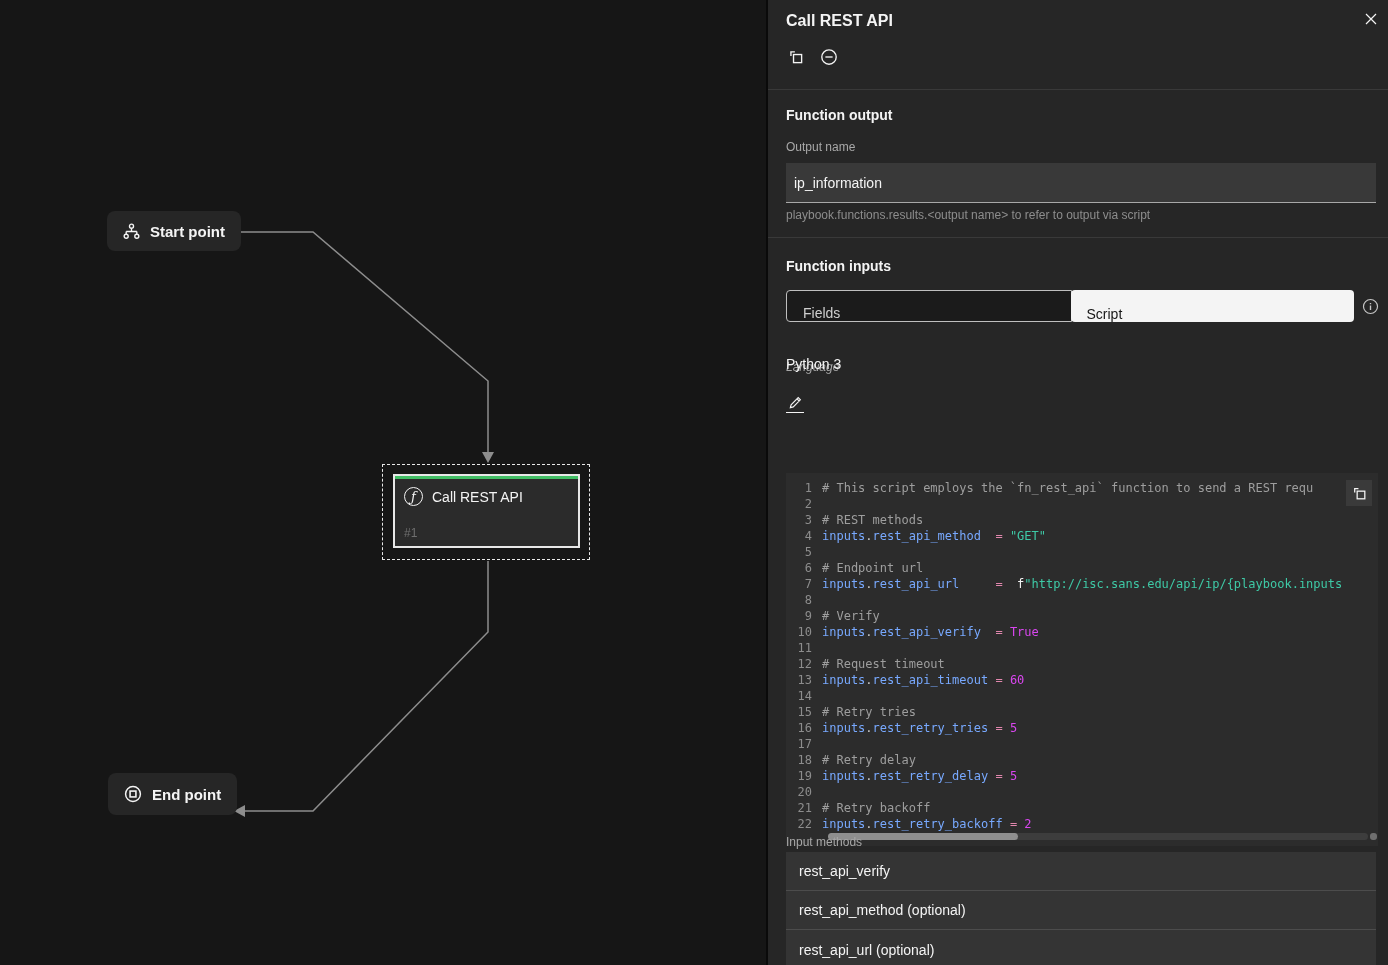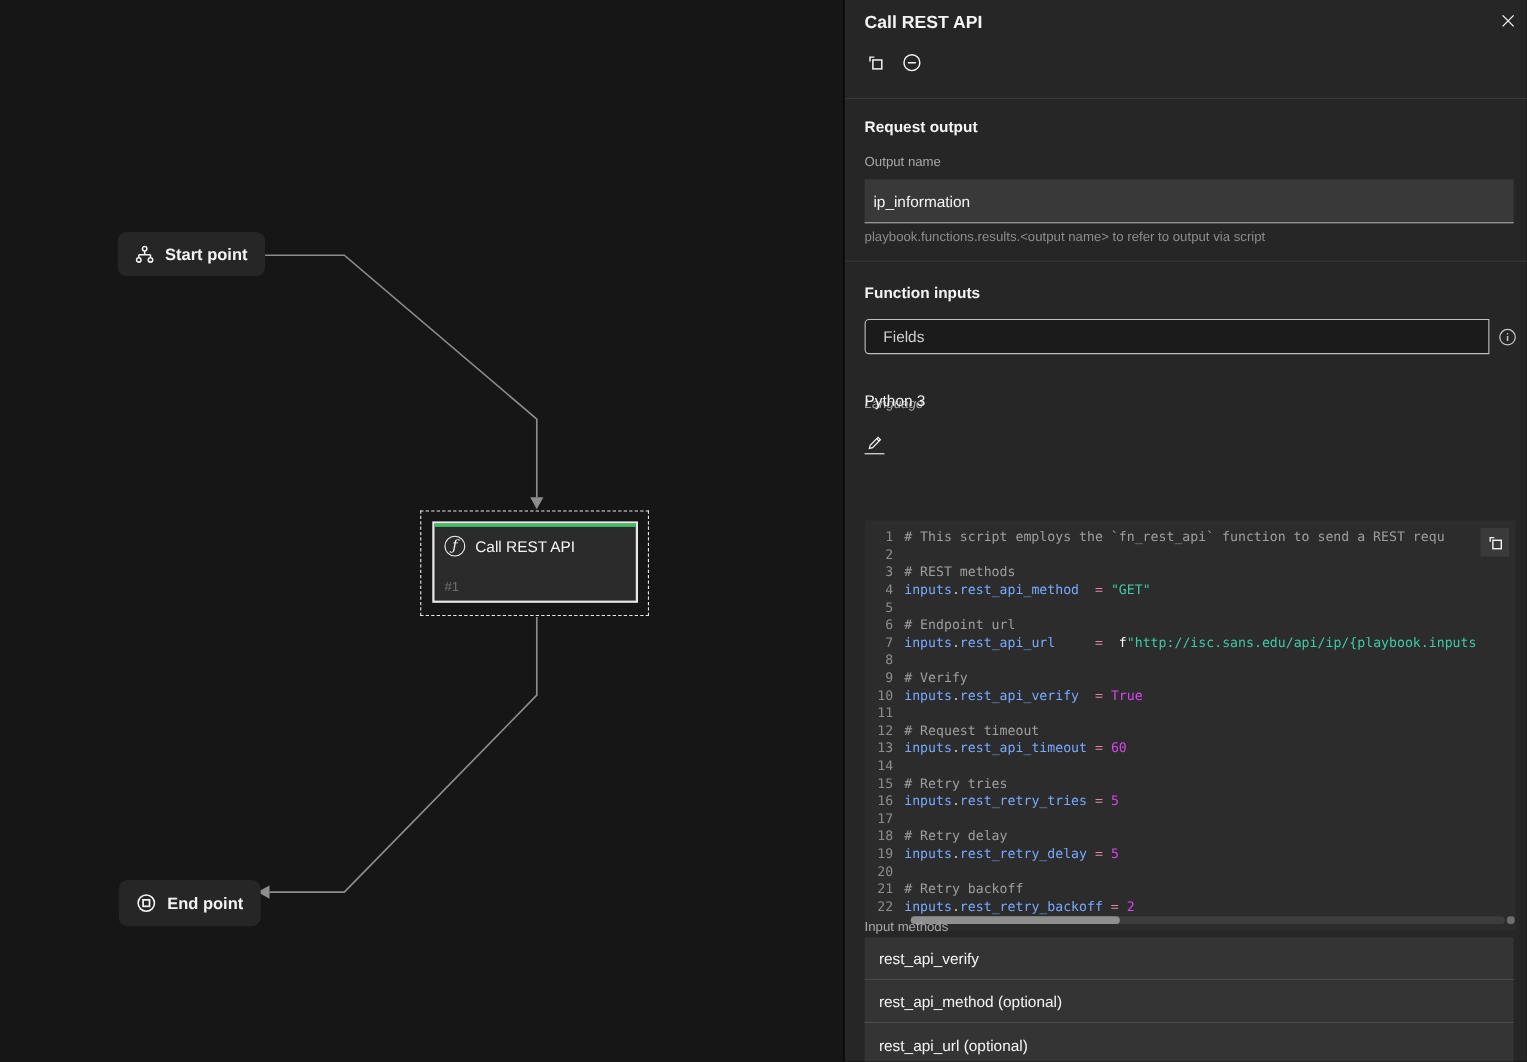--- a/index.html
+++ b/index.html
@@ -34,21 +34,21 @@
   .hdr-actions .icon-btn { width:20px; height:20px; }
   .divider { position:absolute; left:0; right:0; height:1px; background:#393939; }
   .sec-head { position:absolute; left:18px; font-size:14px; font-weight:bold; }
   .sm-label { position:absolute; left:18px; font-size:12px; color:#a8a8a8; }
   .text-input { position:absolute; left:18px; right:12px; top:163px; height:40px;
                 background:#393939; border:none; border-bottom:1px solid #a8a8a8;
                 color:#f4f4f4; font-size:14px; padding:0 8px; font-family:"Liberation Sans",sans-serif; }
   .helper { position:absolute; left:18px; top:208px; font-size:12px; color:#8d8d8d; }
 
   .switcher { position:absolute; left:18px; top:290px; width:568px; height:32px; display:flex; cursor:pointer; }
-  .seg { flex:1; display:flex; align-items:center; padding-left:16px; font-size:14px; }
+  .seg { flex:1; display:flex; align-items:flex-end; padding-left:16px; font-size:14px; }
   .seg-fields { background:#1b1b1b; color:#cfcfcf; border:1px solid #bfbfbf; border-radius:4px 0 0 4px; }
   .seg-script { background:#f4f4f4; color:#161616; border-radius:4px; margin-left:-1px; }
   .info-btn { position:absolute; left:594px; top:298px; width:17px; height:17px; }
   .edit-btn { position:absolute; left:18px; top:393px; width:18px; height:20px;
               border-bottom:1.5px solid #f4f4f4; }
 
   
   .code-block { position:absolute; left:18px; top:435px; width:592px; height:373px;
                 background:#2c2c2c; overflow:hidden; cursor:text;margin-top:38px; }
   .code-lines { padding-top:7px; font-family:"DejaVu Sans Mono", monospace; font-size:12px;
@@ -111,21 +111,21 @@
       <div class="fn-accent"></div>
       <div class="fn-head">
         <span class="circle-ic">
             <span class="fn-f">ƒ</span>
           </span>
         <span class="fn-title">Call REST API</span>
       </div>
       <span class="fn-badge">#1</span>
     </div>
 
-    <div class="node-pill" style="left:108px; top:800px; height:42px;">
+    <div class="node-pill" style="left:108px; top:773px; height:42px;">
       <svg class="ic" width="18" height="18" viewBox="0 0 16 16">
         <circle cx="8" cy="8" r="6.6" stroke="#f4f4f4" stroke-width="1.3" fill="none"></circle>
         <rect x="5.4" y="5.4" width="5.2" height="5.2" fill="none" stroke="#f4f4f4" stroke-width="1.4"></rect>
       </svg>
       <span class="pill-label">End point</span>
     </div>
   </div>
 
   <div class="panel">
 
@@ -147,32 +147,35 @@
       <button class="icon-btn">
         <svg class="ic" width="18" height="18" viewBox="0 0 16 16">
           <circle cx="8" cy="8" r="6.4" fill="none" stroke="#f4f4f4" stroke-width="1.2"></circle>
           <path d="M4.8 8 H11.2" stroke="#f4f4f4" stroke-width="1.2"></path>
         </svg>
       </button>
     </div>
 
     <div class="divider" style="top:89px;"></div>
 
-    <div class="sec-head" style="top:107px;">Request output</div>
+    <div class="sec-head" style="top:107px;">Function output</div>
     <div class="sm-label" style="top:140px;">Output name</div>
     <input class="text-input" type="text" value="ip_information" style="">
     <div class="helper">playbook.functions.results.&lt;output name&gt; to refer to output via script</div>
 
     <div class="divider" style="top:237px;"></div>
 
     <div class="sec-head" style="top:258px;">Function inputs</div>
 
     <div class="switcher">
       <div class="seg seg-fields">
         <span>Fields</span>
+      </div>
+      <div class="seg seg-script">
+        <span>Script</span>
       </div>
     </div>
     <button class="icon-btn info-btn">
       <svg class="ic" width="17" height="17" viewBox="0 0 16 16">
         <circle cx="8" cy="8" r="6.6" fill="none" stroke="#c6c6c6" stroke-width="1.1"></circle>
         <path d="M8 7 V11.4 M8 4.6 V5.8" stroke="#c6c6c6" stroke-width="1.3"></path>
       </svg>
     </button>
 
     <div class="sm-label" style="top:360px;font-style:italic;">Language</div>

